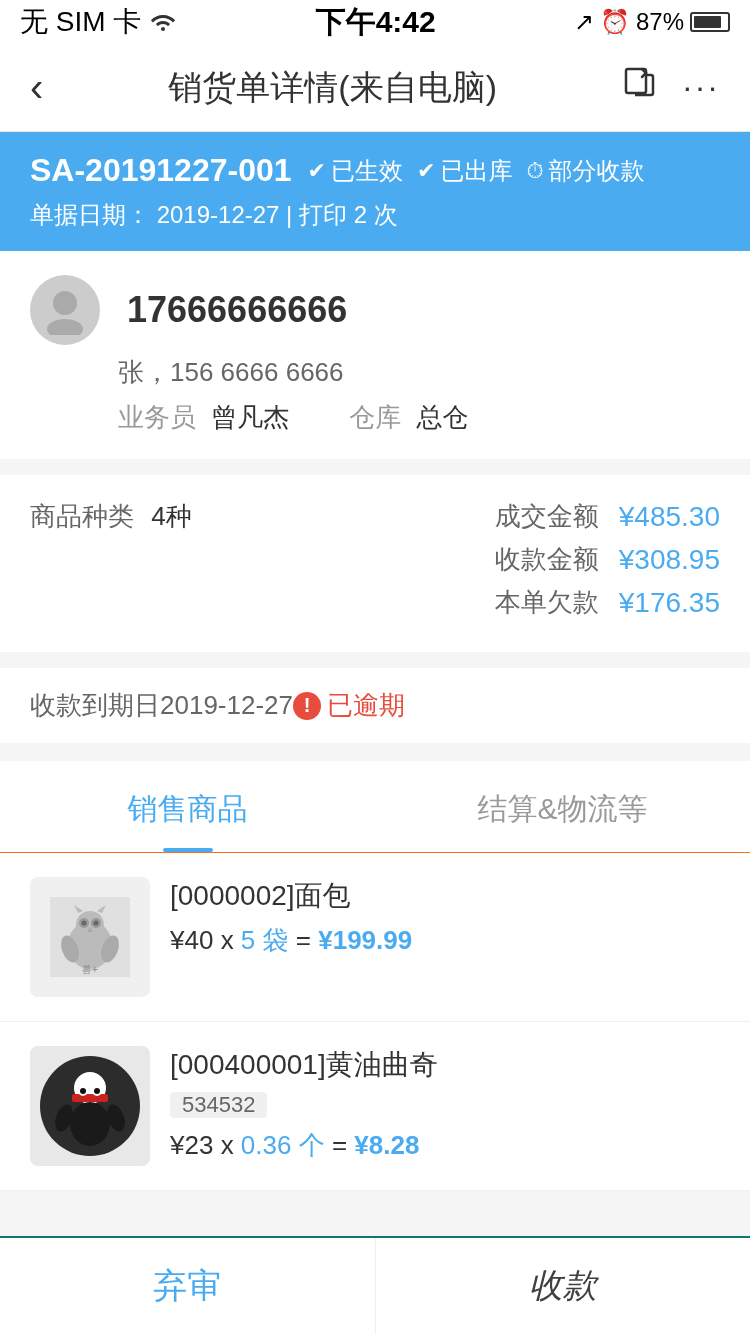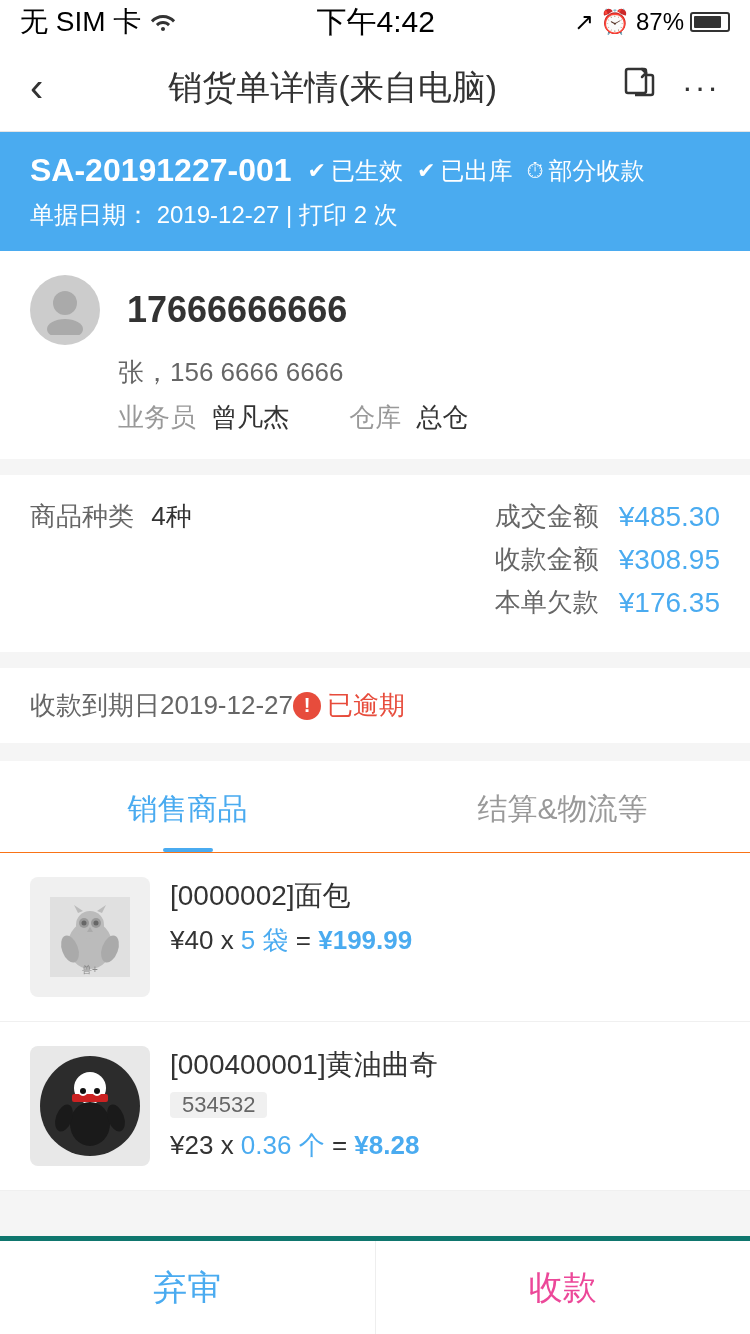--- a/index.html
+++ b/index.html
@@ -17,21 +17,21 @@
       background: #fff;
       height: 44px;
       display: flex;
       align-items: center;
       justify-content: space-between;
       padding: 0 20px;
       font-size: 26px;
       font-weight: 500;
     }
     .status-left { display: flex; align-items: center; gap: 8px; font-size: 28px; }
-    .status-center { font-size: 30px; font-weight: 400; }
+    .status-center { font-size: 30px; font-weight: 700; }
     .status-right { display: flex; align-items: center; gap: 6px; font-size: 24px; }
     .battery-bar {
       display: inline-flex;
       align-items: center;
       border: 2px solid #333;
       border-radius: 3px;
       width: 40px;
       height: 20px;
       padding: 2px;
       position: relative;
@@ -273,36 +273,36 @@
     .product-price-total { color: #4aabf0; font-weight: 600; }
 
     
     .bottom-bar {
       position: fixed;
       bottom: 0;
       left: 0;
       width: 750px;
       height: 98px;
       background: #fff;
-      border-top: 5px solid #0f766e;
+      border-top: 2px solid #0f766e;
       display: flex;
       align-items: center;
     }
     .bottom-btn {
       flex: 1;
       height: 100%;
       display: flex;
       align-items: center;
       justify-content: center;
       font-size: 34px;
       font-weight: 500;
       cursor: pointer;
     }
     .btn-cancel { color: #4aabf0; border-right: 1px solid #eee; }
-    .btn-collect { color: #ec4899; }
+    .btn-collect { color: #404040; font-style: italic; }
   </style>
 </head>
 <body>
 
 <div class="status-bar">
   <div class="status-left">
     <span>无 SIM 卡</span>
     <span>
       <svg width="28" height="22" viewBox="0 0 28 22" fill="none" xmlns="http://www.w3.org/2000/svg">
         <path d="M14 18c1.1 0 2 .9 2 2s-.9 2-2 2-2-.9-2-2 .9-2 2-2z" fill="#333"></path>

